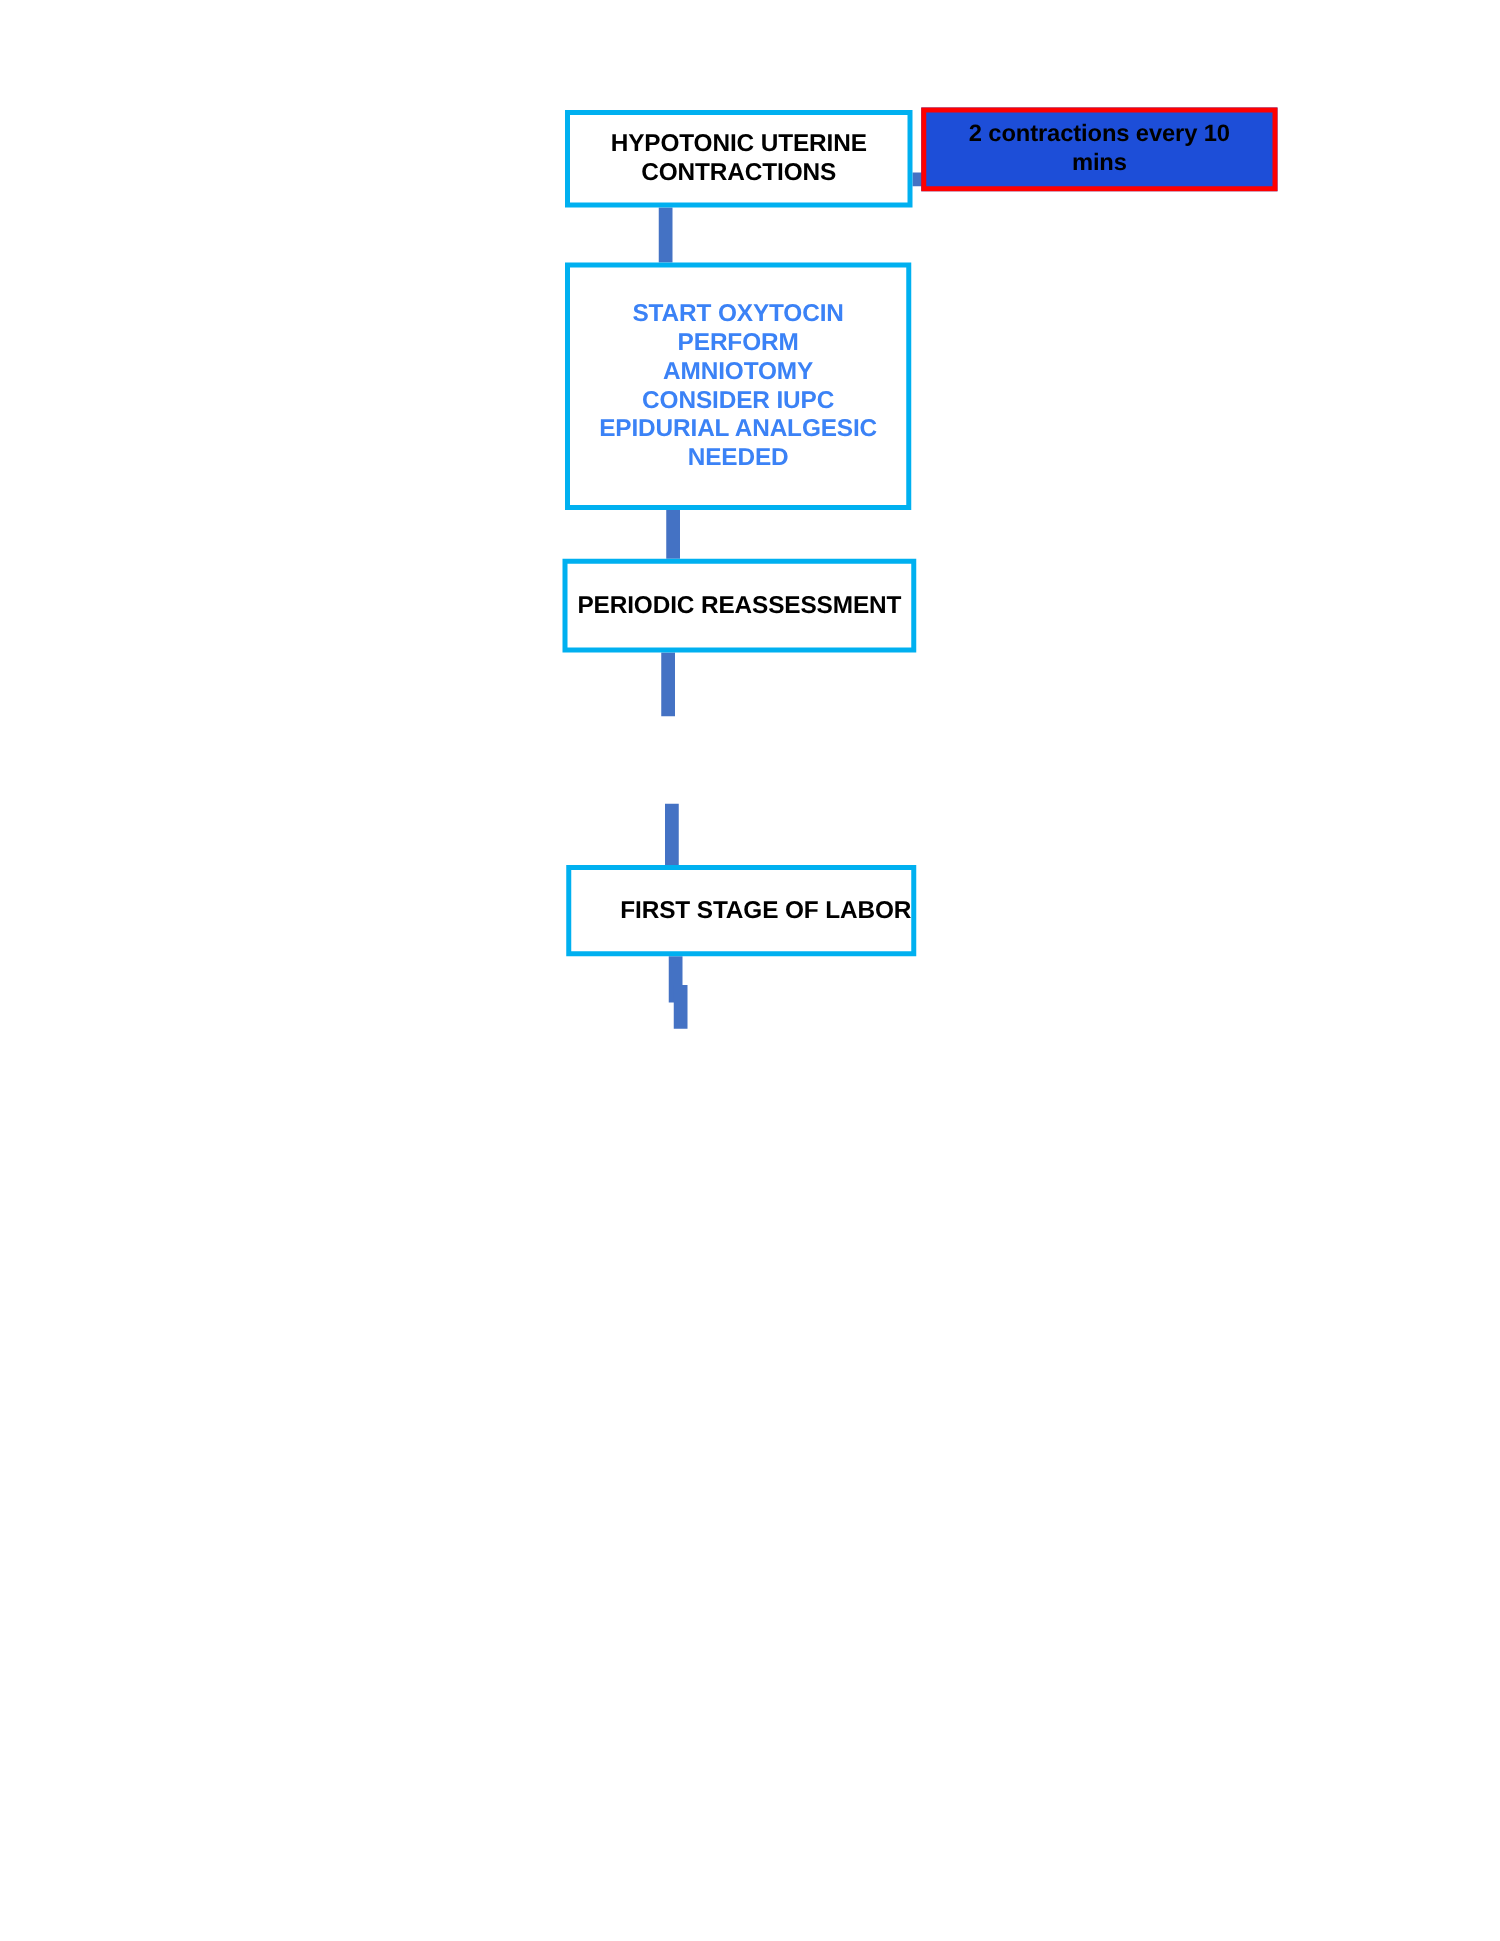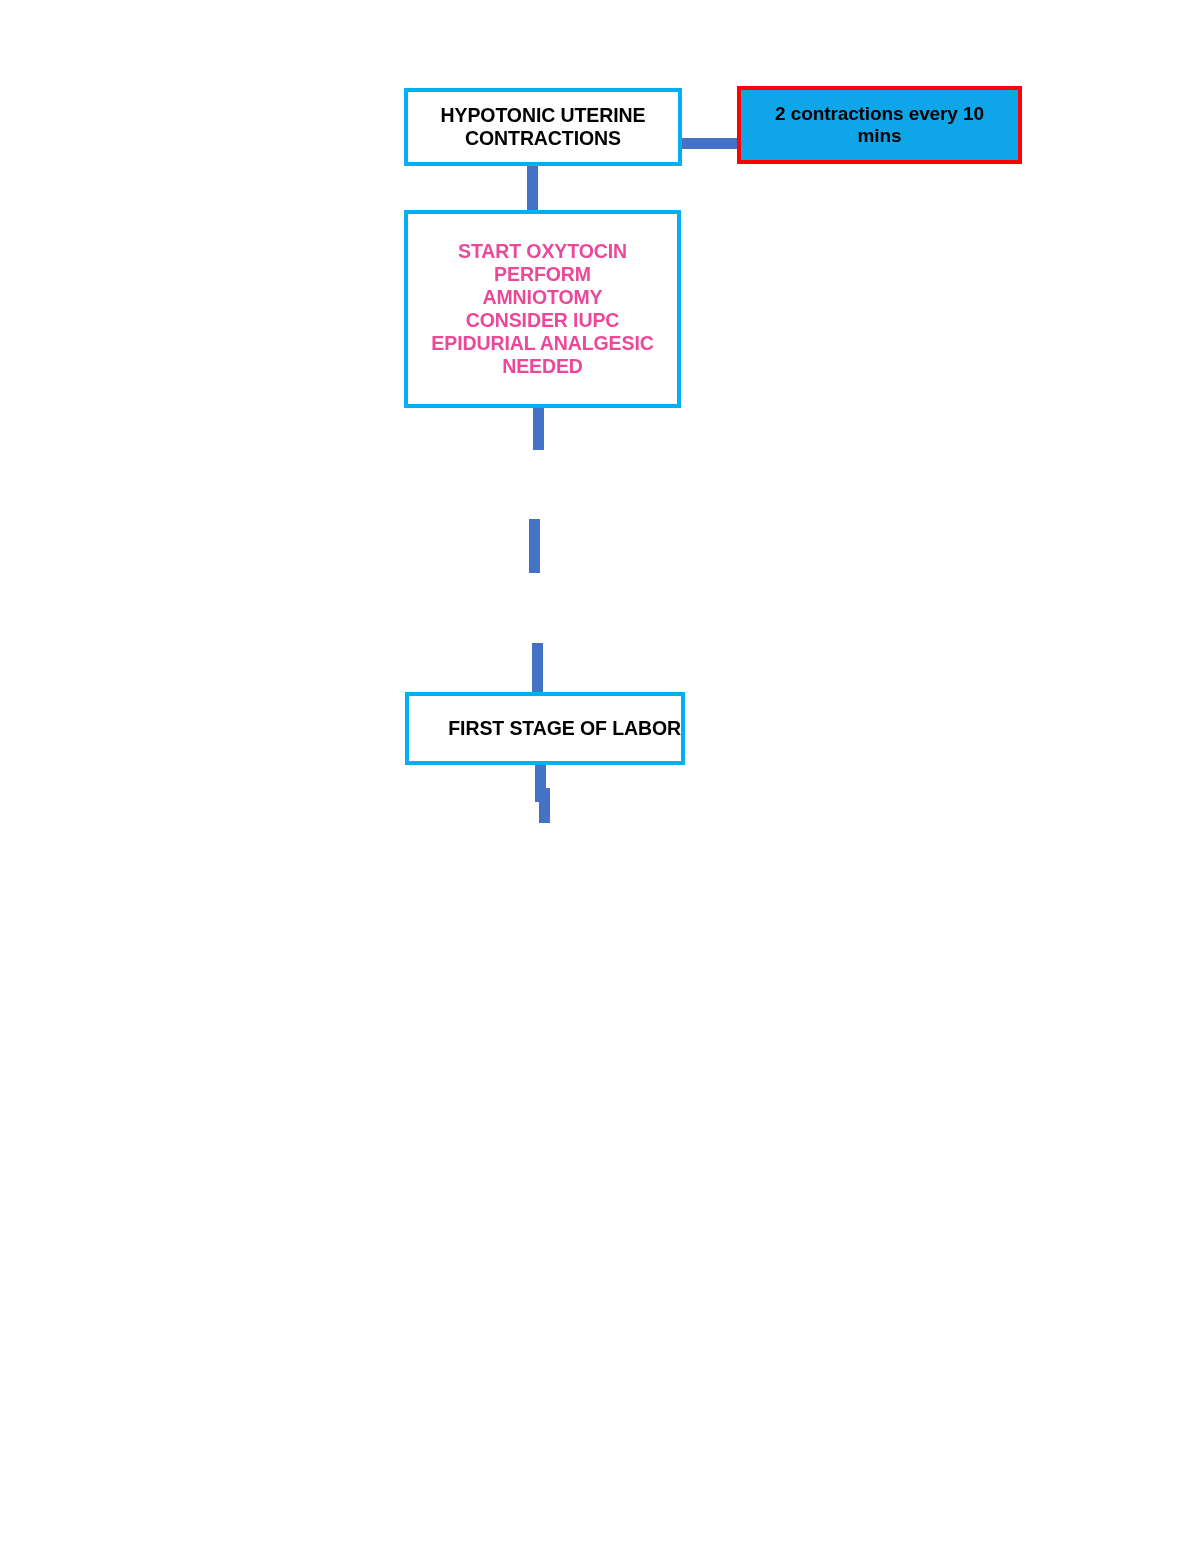--- a/index.html
+++ b/index.html
@@ -38,20 +38,21 @@
     color: #000000;
     font-weight: bold;
     line-height: 1.18;
     letter-spacing: -0.1px;
     white-space: pre-line;
   }
 
   
   .node.process {
     border: 4px solid #8b5cf6;
+    margin-left: 48px;
   }
   .node.process .node-label {
     font-size: 19.5px;
     font-family: "Liberation Sans", sans-serif;
     text-transform: uppercase;
   }
 
   
   .node.annotation {
     border: 4px solid #FF0000;
@@ -76,27 +77,30 @@
     <div class="connector" style="left: 527px; top: 164px; width: 11px; height: 48px; background: rgb(68, 114, 196);"></div>
     <div class="connector" style="left: 533px; top: 404px; width: 11px; height: 46px; background: rgb(68, 114, 196);"></div>
     <div class="connector" style="left: 529px; top: 519px; width: 11px; height: 54px; background: rgb(68, 114, 196);"></div>
     <div class="connector" style="left: 532px; top: 643px; width: 11px; height: 51px; background: rgb(68, 114, 196);"></div>
     <div class="connector" style="left: 535px; top: 762px; width: 11px; height: 40px; background: rgb(68, 114, 196);"></div>
     <div class="connector" style="left: 539px; top: 788px; width: 11px; height: 35px; background: rgb(68, 114, 196);"></div>
     <div class="node process" style="left: 404px; top: 88px; width: 278px; height: 78px; border-color: rgb(0, 176, 240); background: rgb(255, 255, 255);">
       <span class="node-label" style="color: rgb(0, 0, 0);">HYPOTONIC UTERINE
 CONTRACTIONS</span>
     </div>
-    <div class="node annotation" style="left: 737px; top: 86px; width: 285px; height: 78px; border-color: rgb(255, 0, 0); background: #0ea5e9;">
+    <div class="node annotation" style="left: 737px; top: 86px; width: 285px; height: 67px; border-color: rgb(255, 0, 0); background: #1d4ed8;">
       <span class="node-label" style="color: rgb(0, 0, 0);">2 contractions every 10
 mins</span>
     </div>
     <div class="node process" style="left: 404px; top: 210px; width: 277px; height: 198px; border-color: rgb(0, 176, 240); background: rgb(255, 255, 255);">
-      <span class="node-label" style="color: #ec4899;">START OXYTOCIN PERFORM
+      <span class="node-label" style="color: #3b82f6;">START OXYTOCIN PERFORM
 AMNIOTOMY
 CONSIDER IUPC
 EPIDURIAL ANALGESIC
 NEEDED</span>
+    </div>
+    <div class="node process" style="left: 402px; top: 447px; width: 283px; height: 75px; border-color: rgb(0, 176, 240); background: rgb(255, 255, 255);">
+      <span class="node-label" style="color: rgb(0, 0, 0);">PERIODIC REASSESSMENT</span>
     </div>
     <div class="node process" style="left: 405px; top: 692px; width: 280px; height: 73px; border-color: rgb(0, 176, 240); background: rgb(255, 255, 255);">
       <span class="node-label" style="color: rgb(0, 0, 0); text-align: right;">FIRST STAGE OF LABOR</span>
     </div>
   </div>
 
 </body></html>

